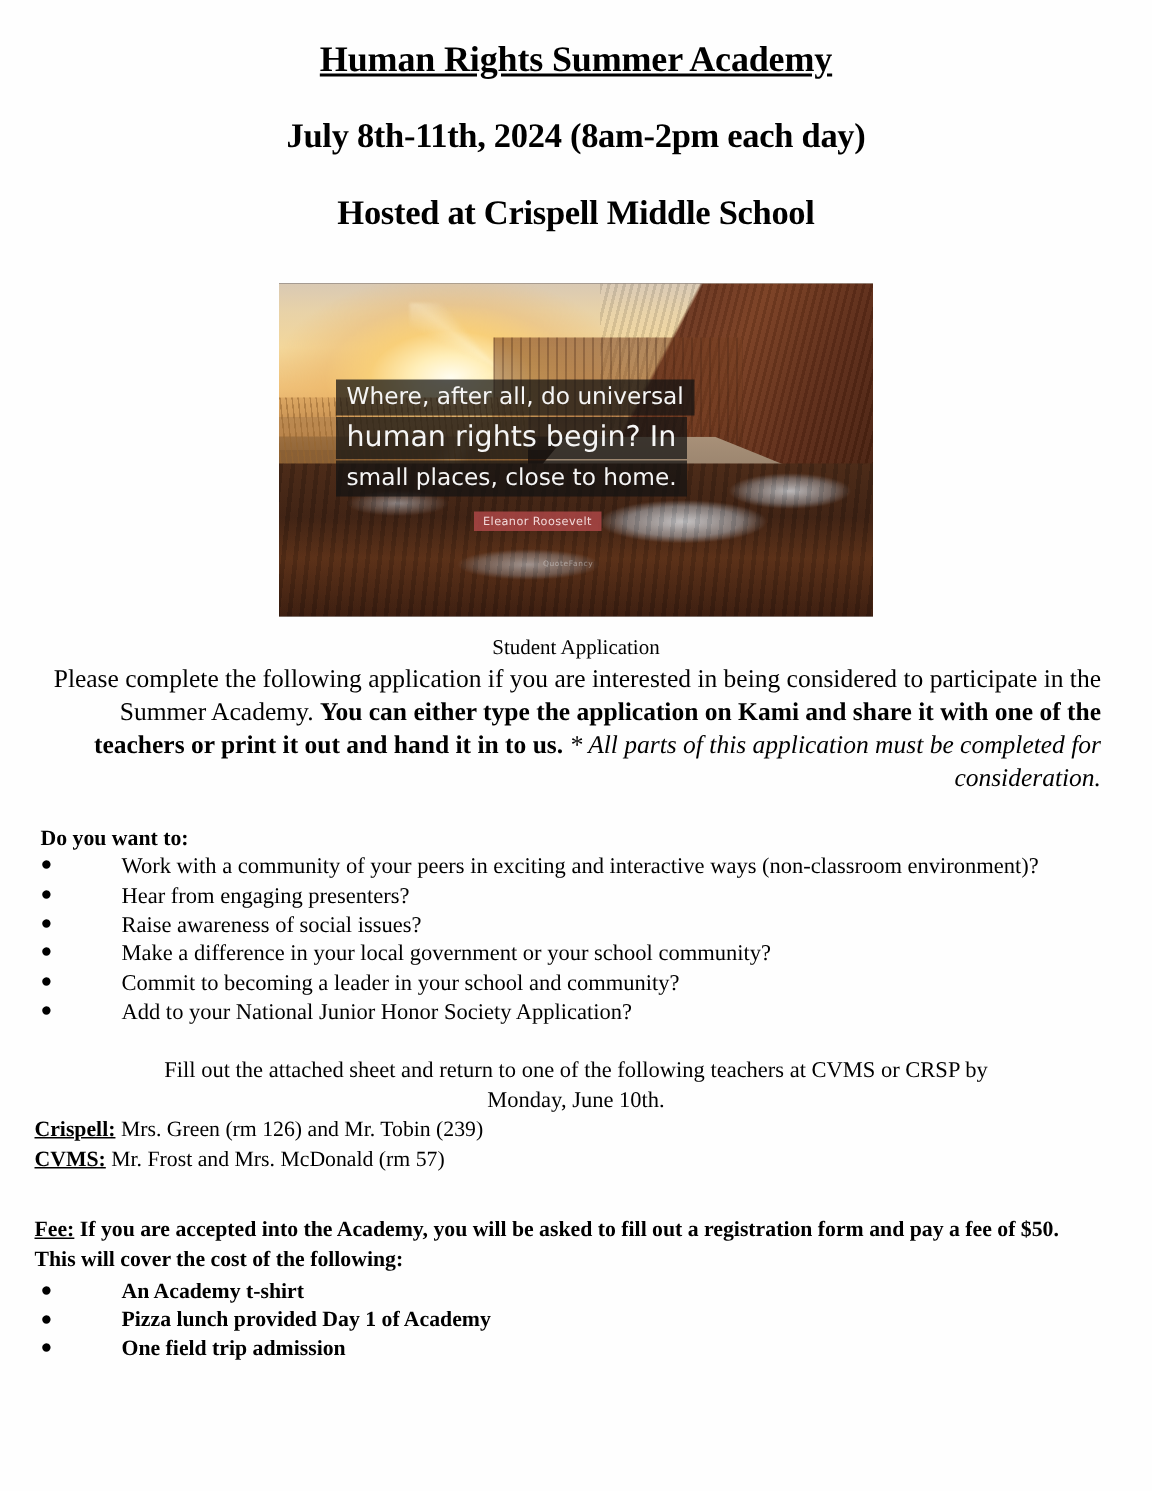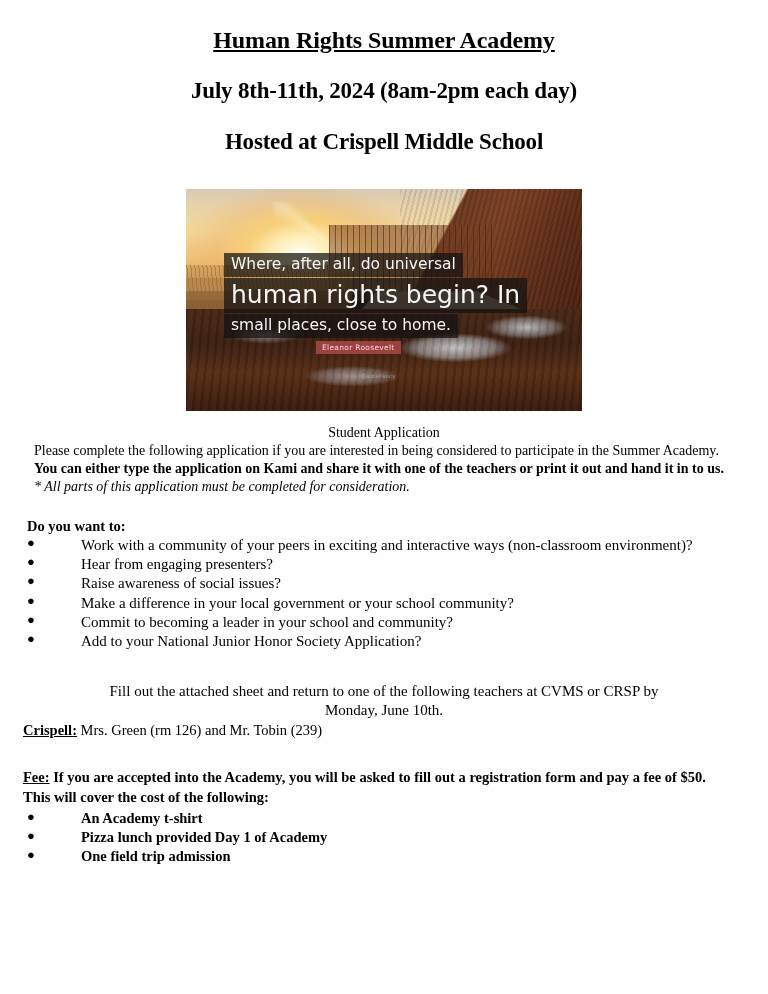--- a/index.html
+++ b/index.html
@@ -179,21 +179,21 @@
   .qline {
     display: table;
     background: rgba(18,18,18,0.72);
     color: #f5f5f5;
     padding: 2px 7px 3px 7px;
     margin-bottom: 1px;
     white-space: nowrap;
     line-height: 1.22;
   }
   .qline-1 { font-size: 15.5px; }
-  .qline-2 { font-size: 25px; }
+  .qline-2 { font-size: 19px; }
   .qline-3 { font-size: 15.5px; }
 
   .quote-author {
     position: absolute;
     left: 130px;
     top: 152px;
     background: rgba(176,72,72,0.82);
     color: #f2dada;
     font-family: "DejaVu Sans", "Liberation Sans", sans-serif;
     font-size: 7.5px;
@@ -215,22 +215,22 @@
     padding: 0 20px;
     margin-top: 14px;
   }
   .section-heading {
     text-align: center;
     font-size: 14px;
     font-weight: normal;
     margin-bottom: 1px;
   }
   .intro-para {
-    text-align: left;
-    font-size: 14px;
+    text-align: right;
+    font-size: 17px;
     line-height: 1.30;
     padding: 0 14px;
   }
   .b { font-weight: bold; }
   .i { font-style: italic; }
   .u { text-decoration: underline; }
 
   .prompt-heading {
     font-size: 14.5px;
     font-weight: bold;
@@ -254,21 +254,21 @@
     left: 7px;
     top: -1px;
     font-size: 13px;
   }
   ul.doc-list.bold li { font-weight: bold; font-size: 14.5px; line-height: 1.33; }
 
   .attached-para {
     text-align: center;
     font-size: 15px;
     line-height: 1.30;
-    margin-top: 30px;
+    margin-top: 20px;
     padding: 0 70px;
   }
 
   .teacher-block {
     margin-left: 3px;
     font-size: 14.5px;
     line-height: 1.33;
   }
 
   .fee-para {
@@ -333,20 +333,21 @@
       <li><span class="bullet">●</span><span>Add to your National Junior Honor Society Application?</span></li>
     </ul>
 
     <div class="attached-para">
       <span>Fill out the attached sheet and return to one of the following teachers at CVMS or CRSP by</span>
       <span>Monday, June 10th.</span>
     </div>
 
     <div class="teacher-block">
       <div><span class="b u">Crispell:</span><span>  Mrs. Green (rm 126) and Mr. Tobin (239)</span></div>
+      <div><span class="b u">CVMS:</span><span>  Mr. Frost and Mrs. McDonald (rm 57)</span></div>
     </div>
 
     <div class="fee-para"><span class="u">Fee:</span><span> If you are accepted into the Academy, you will be asked to fill out a registration form and pay a fee of $50. This will cover the cost of the following:</span></div>
 
     <ul class="doc-list bold fee-list">
       <li><span class="bullet">●</span><span>An Academy t-shirt</span></li>
       <li><span class="bullet">●</span><span>Pizza lunch provided Day 1 of Academy</span></li>
       <li><span class="bullet">●</span><span>One field trip admission</span></li>
     </ul>
 

